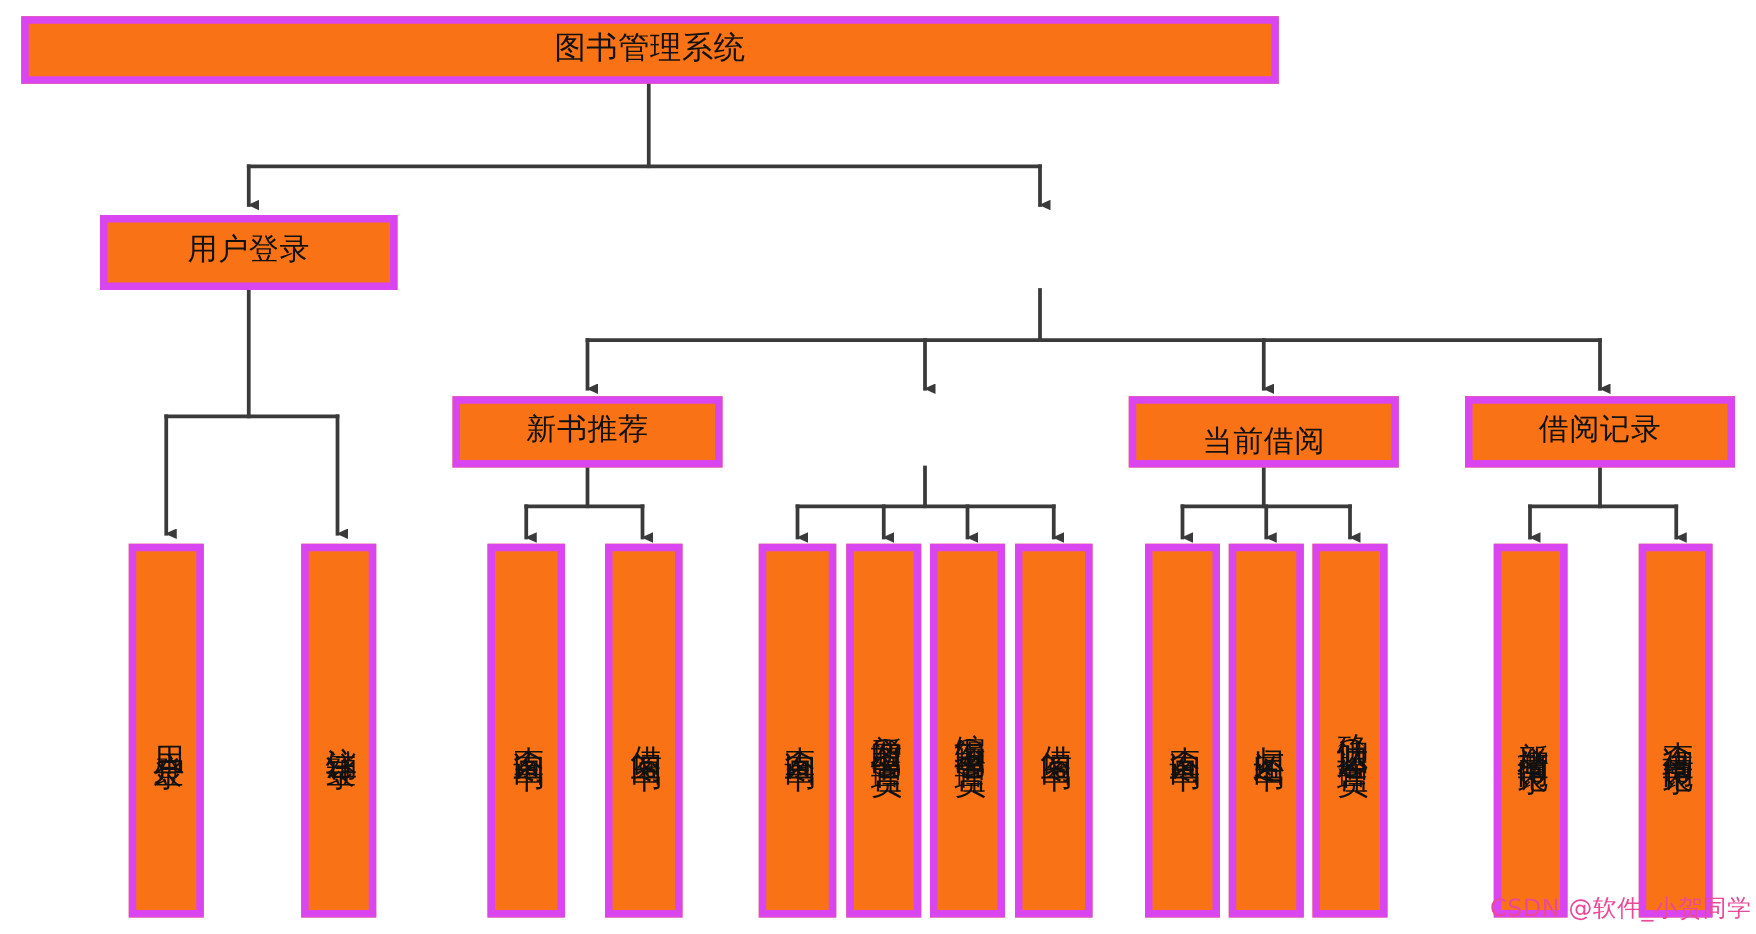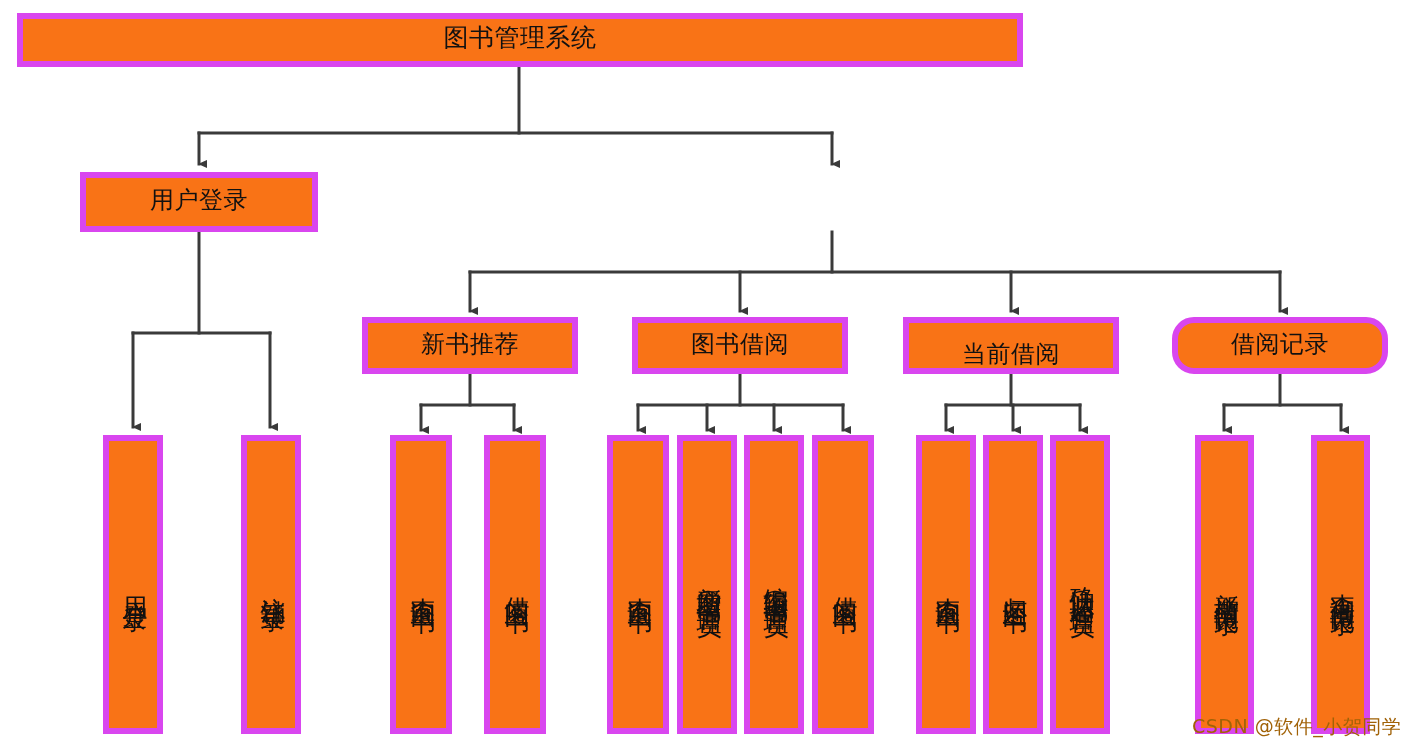--- a/index.html
+++ b/index.html
@@ -58,21 +58,21 @@
     text-orientation: upright;
     letter-spacing: 4px;
     line-height: 1.0;
     text-align: center;
   }
   .watermark {
     position: absolute;
     left: 1192px;
     top: 714px;
     font-size: 19px;
-    color: #a16207;
+    color: #ec4899;
     letter-spacing: 0.5px;
     white-space: nowrap;
     pointer-events: none;
   }
 </style>
 </head>
 <body>
 
 <div id="diagram-root">
 
@@ -130,27 +130,24 @@
     <span class="node-label">图书管理系统</span>
   </div>
 
   <div class="node-box node-branch" style="left:80px; top:172px; width:238px; height:60px;">
     <span class="node-label">用户登录</span>
   </div>
 
   <div class="node-box node-branch" style="left:362px; top:317px; width:216px; height:57px;">
     <span class="node-label">新书推荐</span>
   </div>
-  <div class="node-box node-branch" style="left:632px; top:317px; width:216px; height:57px;">
-    <span class="node-label">图书借阅</span>
-  </div>
   <div class="node-box node-branch" style="left:903px; top:317px; width:216px; height:57px;align-items:flex-end;">
     <span class="node-label">当前借阅</span>
   </div>
-  <div class="node-box node-branch" style="left:1172px; top:317px; width:216px; height:57px;border-radius:22px;">
+  <div class="node-box node-branch" style="left:1172px; top:317px; width:216px; height:57px;">
     <span class="node-label">借阅记录</span>
   </div>
 
   <div class="node-box node-leaf" style="left:103px; top:435px; width:60px; height:299px;">
     <span class="node-label">用户登录</span>
   </div>
   <div class="node-box node-leaf" style="left:241px; top:435px; width:60px; height:299px;">
     <span class="node-label">注销登录</span>
   </div>
 

